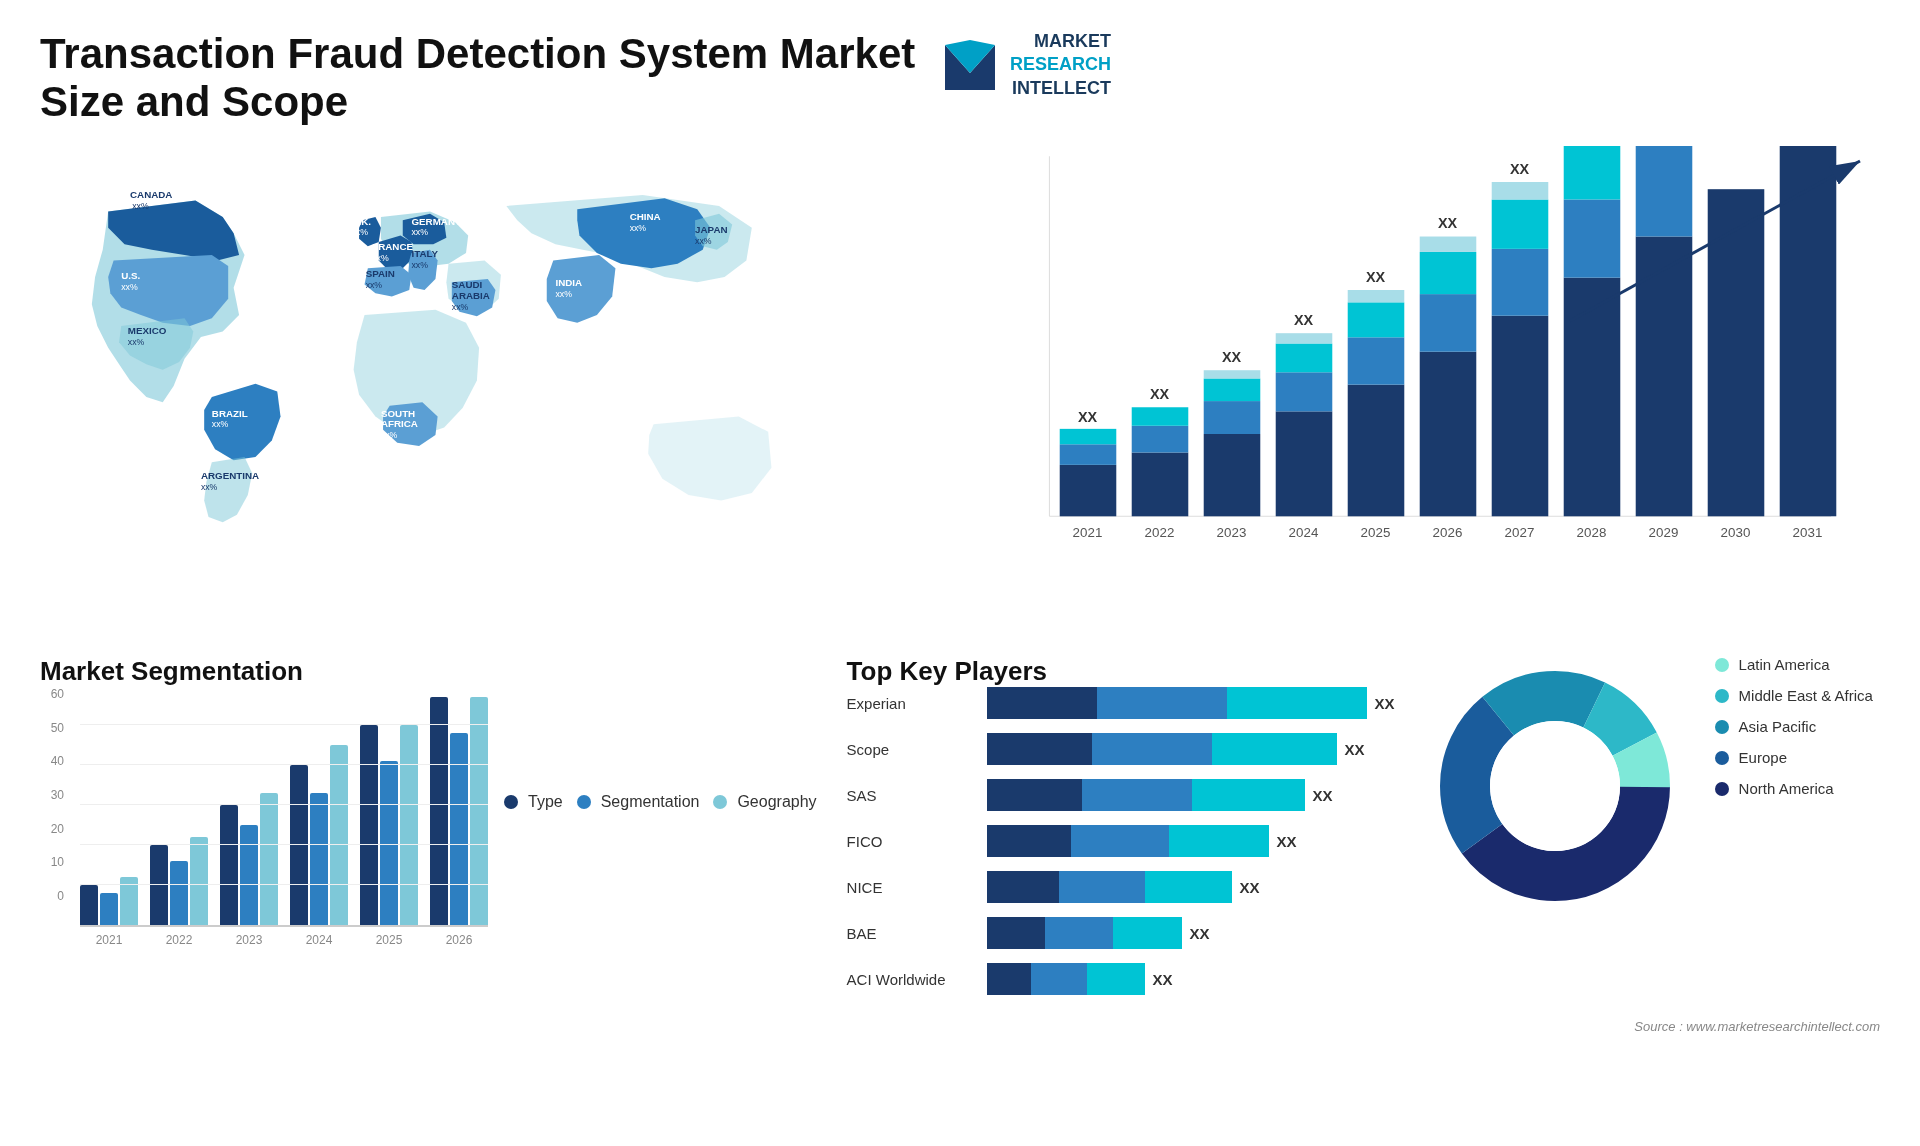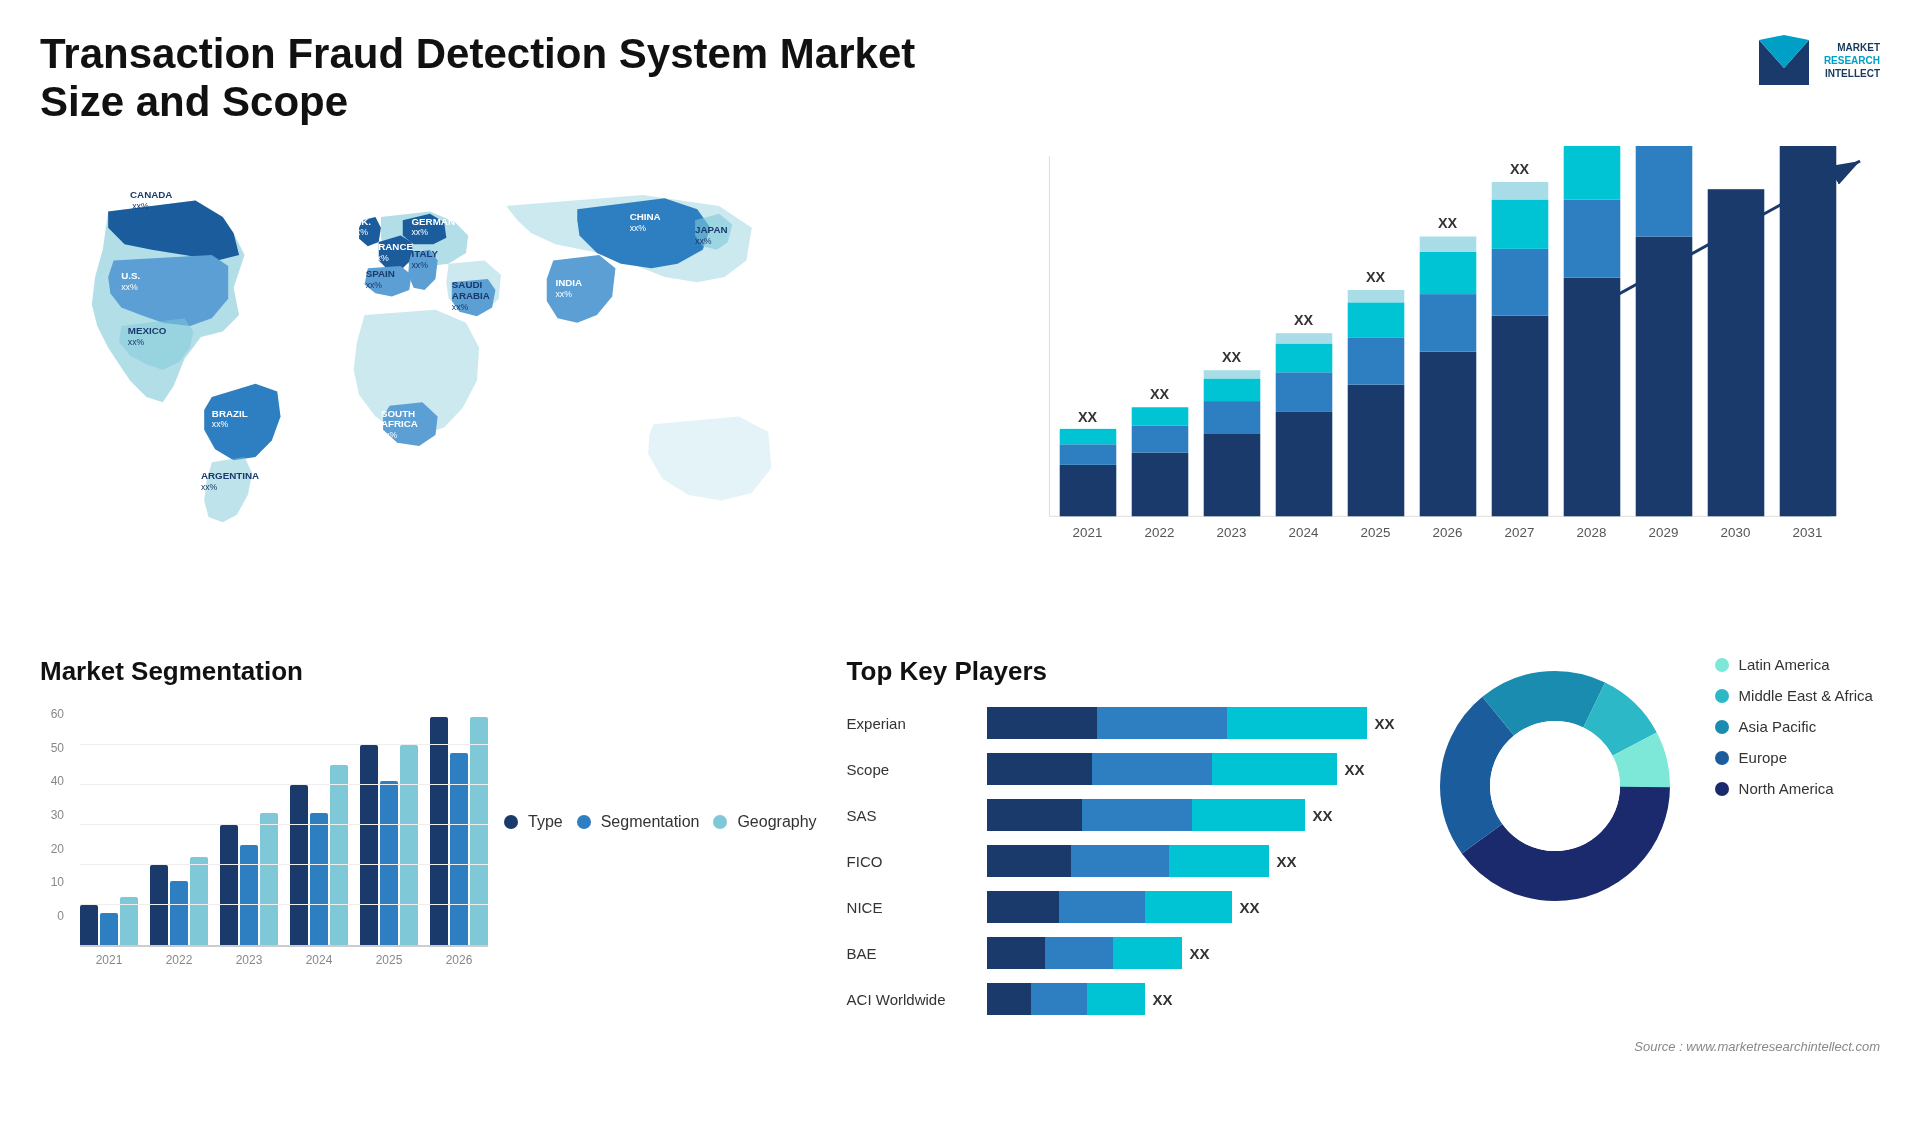--- a/index.html
+++ b/index.html
@@ -15,21 +15,21 @@
     .page-wrapper {
       width: 1920px;
       min-height: 1146px;
       padding: 30px 40px 20px 40px;
       background: #fff;
     }
 
     
     .header {
       display: flex;
-      justify-content: space-between;
+      justify-content: flex-start;
       align-items: flex-start;
       margin-bottom: 20px;
     }
 
     .page-title {
       font-size: 42px;
       font-weight: 700;
       color: #111;
       max-width: 900px;
     }
@@ -40,21 +40,21 @@
       gap: 10px;
     }
 
     .logo-icon {
       width: 60px;
       height: 60px;
     }
 
     .logo-text {
       text-align: right;
-      font-size: 10px;
+      font-size: 18px;
       font-weight: 700;
       color: #1a3a5c;
       line-height: 1.3;
     }
 
     .logo-text span {
       color: #00a0c6;
     }
 
     
@@ -92,21 +92,20 @@
       width: 100%;
       height: 480px;
       position: relative;
     }
 
     
     .section-title {
       font-size: 26px;
       font-weight: 700;
       color: #111;
-      margin-bottom: 20px;
     }
 
     
     .seg-chart-container {
       width: 100%;
     }
 
     .legend-item {
       display: flex;
       align-items: center;

